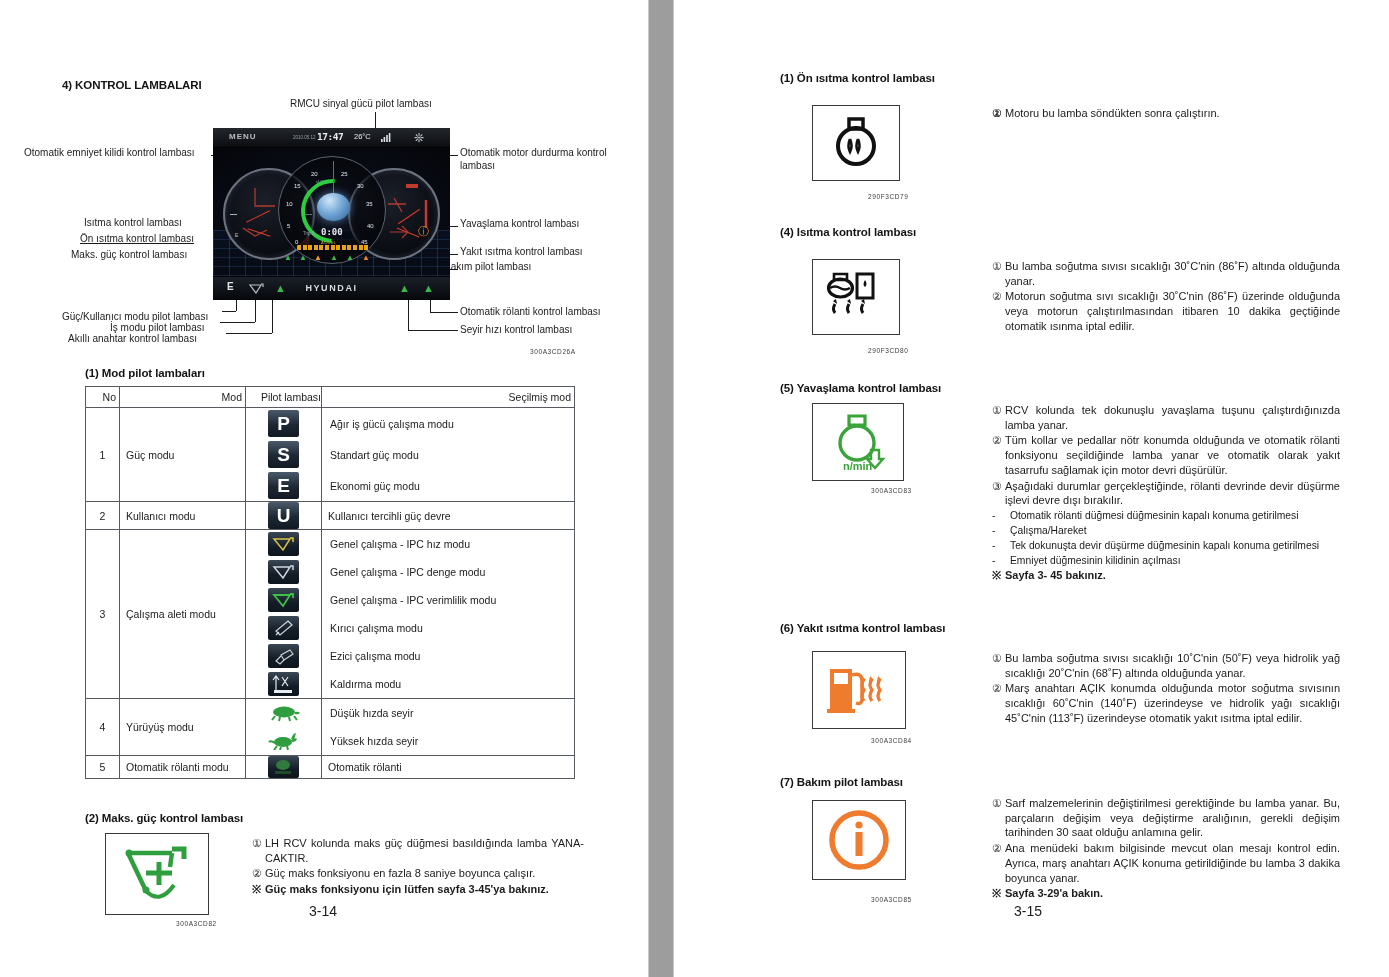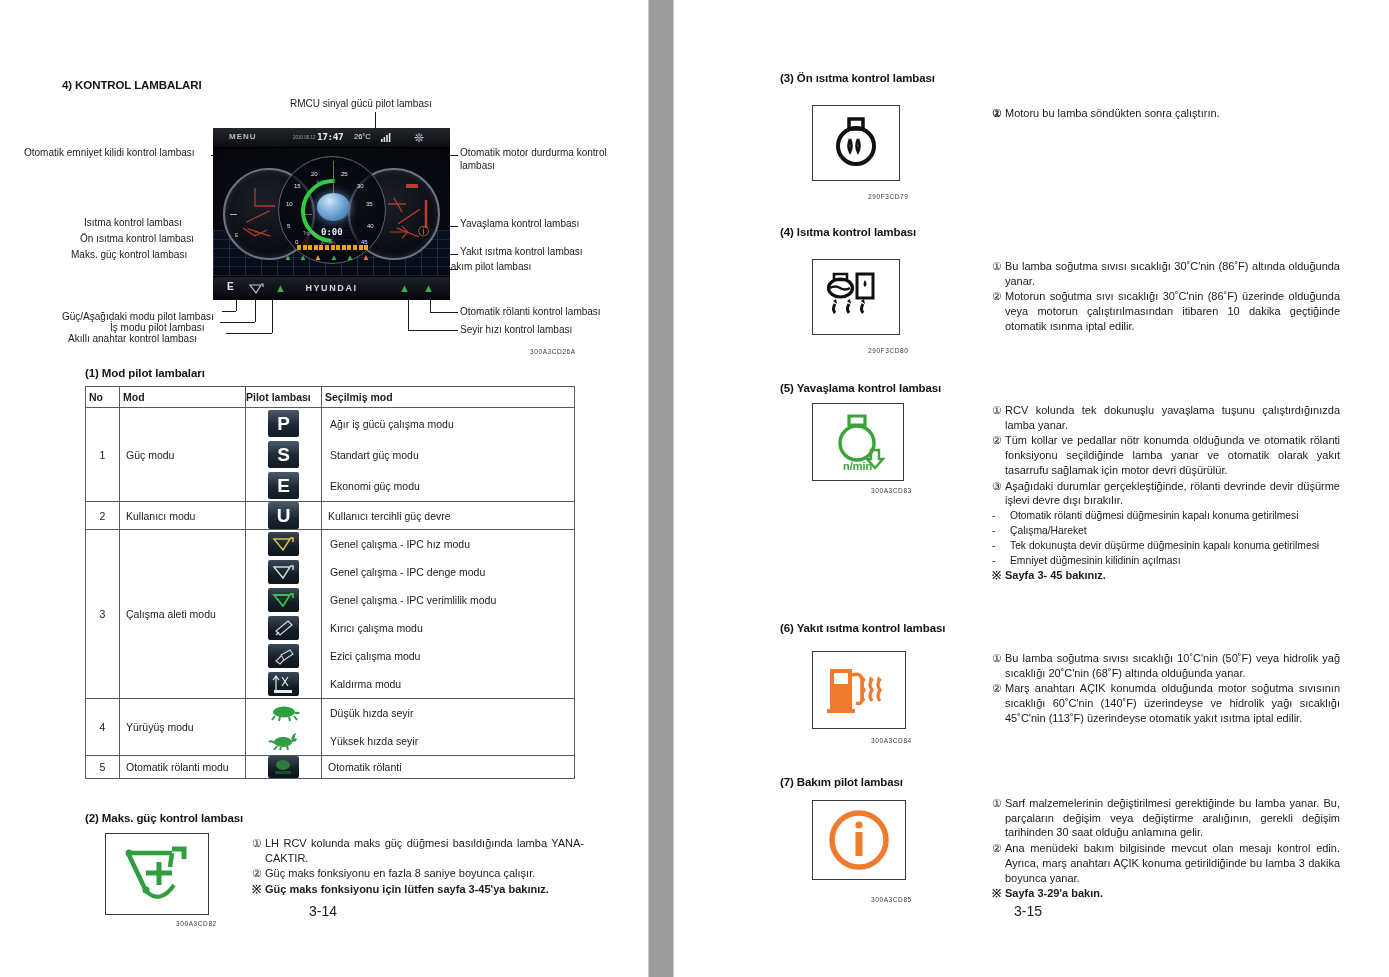--- a/index.html
+++ b/index.html
@@ -145,21 +145,21 @@
   table.modes {
     border-collapse: collapse;
     width: 490px;
     font-size: 10.5px; color: #1b1b1b;
   }
   table.modes th, table.modes td {
     border: 1px solid #555a60;
     padding: 3px 6px;
     vertical-align: middle;
   }
-  table.modes th { font-weight: bold; text-align: left; padding: 4px 3px; }
+  table.modes th { font-weight: normal; text-align: right; padding: 4px 3px; }
   .c-no   { width: 34px;  text-align: center; }
   .c-mod  { width: 126px; }
   .c-pl   { width: 76px;  text-align: center; padding: 0 !important; }
   .c-sel  { }
   .pl-cell {
     border-top: none !important; border-bottom: none !important;
     padding: 2px 0 !important; text-align: center;
   }
   .sel-cell {
     border-top: none !important; border-bottom: none !important;
@@ -208,21 +208,21 @@
     <div class="lbl" style="left:290px;top:98px;">RMCU sinyal gücü pilot lambası</div>
     <div class="leader lv" style="left:375px;top:112px;height:20px;"></div>
 
     <div class="lbl" style="left:24px;top:147px;">Otomatik emniyet kilidi kontrol lambası</div>
     <div class="leader lh" style="left:211px;top:155px;width:22px;"></div>
 
     <div class="lbl" style="left:84px;top:217px;">Isıtma kontrol lambası</div>
     <div class="leader lh" style="left:213px;top:224px;width:93px;"></div>
     <div class="leader lv" style="left:306px;top:224px;height:60px;"></div>
 
-    <div class="lbl" style="left:80px;top:233px;">Ön ısıtma kontrol lambası</div>
+    <div class="lbl" style="left:80px;top:233px;text-decoration:underline;">Ön ısıtma kontrol lambası</div>
     <div class="leader lh" style="left:213px;top:240px;width:82px;"></div>
     <div class="leader lv" style="left:295px;top:240px;height:43px;"></div>
 
     <div class="lbl" style="left:71px;top:249px;">Maks. güç kontrol lambası</div>
     <div class="leader lh" style="left:213px;top:256px;width:72px;"></div>
     <div class="leader lv" style="left:285px;top:256px;height:26px;"></div>
 
     <div class="lbl" style="left:460px;top:147px;width:160px;white-space:normal;">Otomatik motor durdurma kontrol lambası</div>
     <div class="leader lh" style="left:440px;top:155px;width:18px;"></div>
 
@@ -230,21 +230,21 @@
     <div class="leader lh" style="left:350px;top:226px;width:108px;"></div>
     <div class="leader lv" style="left:350px;top:226px;height:56px;"></div>
 
     <div class="lbl" style="left:460px;top:246px;">Yakıt ısıtma kontrol lambası</div>
     <div class="leader lh" style="left:358px;top:254px;width:100px;"></div>
     <div class="leader lv" style="left:358px;top:254px;height:28px;"></div>
 
     <div class="lbl" style="left:444px;top:261px;">Bakım pilot lambası</div>
     <div class="leader lh" style="left:448px;top:269px;width:10px;"></div>
 
-    <div class="lbl" style="left:62px;top:311px;">Güç/Aşağıdaki modu pilot lambası</div>
+    <div class="lbl" style="left:62px;top:311px;">Güç/Kullanıcı modu pilot lambası</div>
     <div class="leader lh" style="left:222px;top:311px;width:14px;"></div>
     <div class="leader lv" style="left:236px;top:300px;height:11px;"></div>
 
     <div class="lbl" style="left:110px;top:322px;">İş modu pilot lambası</div>
     <div class="leader lh" style="left:220px;top:322px;width:35px;"></div>
     <div class="leader lv" style="left:255px;top:300px;height:22px;"></div>
 
     <div class="lbl" style="left:68px;top:333px;">Akıllı anahtar kontrol lambası</div>
     <div class="leader lh" style="left:226px;top:333px;width:46px;"></div>
     <div class="leader lv" style="left:272px;top:300px;height:33px;"></div>
@@ -540,21 +540,21 @@
 
     <div class="pagenum" style="position:absolute;left:309px;top:903px;">3-14</div>
   </div>
 
   <div class="gutter">
     <div class="gutter-inner"></div>
   </div>
 
   <div class="page page-right">
 
-    <div class="hdr" style="position:absolute;left:106px;top:72px;">(3) Ön ısıtma kontrol lambası</div>
+    <div class="hdr" style="position:absolute;left:106px;top:72px;">(1) Ön ısıtma kontrol lambası</div>
     <div class="icobox" style="position:absolute;left:138px;top:105px;width:88px;height:76px;">
       <svg width="58" height="56" viewBox="0 0 58 56">
         <path d="M22 4 L36 4 L36 14 L22 14 Z" stroke="#111" stroke-width="3.5" fill="none"></path>
         <circle cx="29" cy="31" r="18" stroke="#111" stroke-width="4" fill="none"></circle>
         <path d="M23 24 q-3 7 0 13 q3 -6 0 -13" stroke="#111" stroke-width="2.6" fill="none"></path>
         <path d="M31 24 q-3 7 0 13 q3 -6 0 -13" stroke="#111" stroke-width="2.6" fill="none"></path>
       </svg>
     </div>
     <div class="figcode" style="position:absolute;left:194px;top:193px;">290F3CD79</div>
     <div style="position:absolute;left:318px;top:105px;width:342px;">

